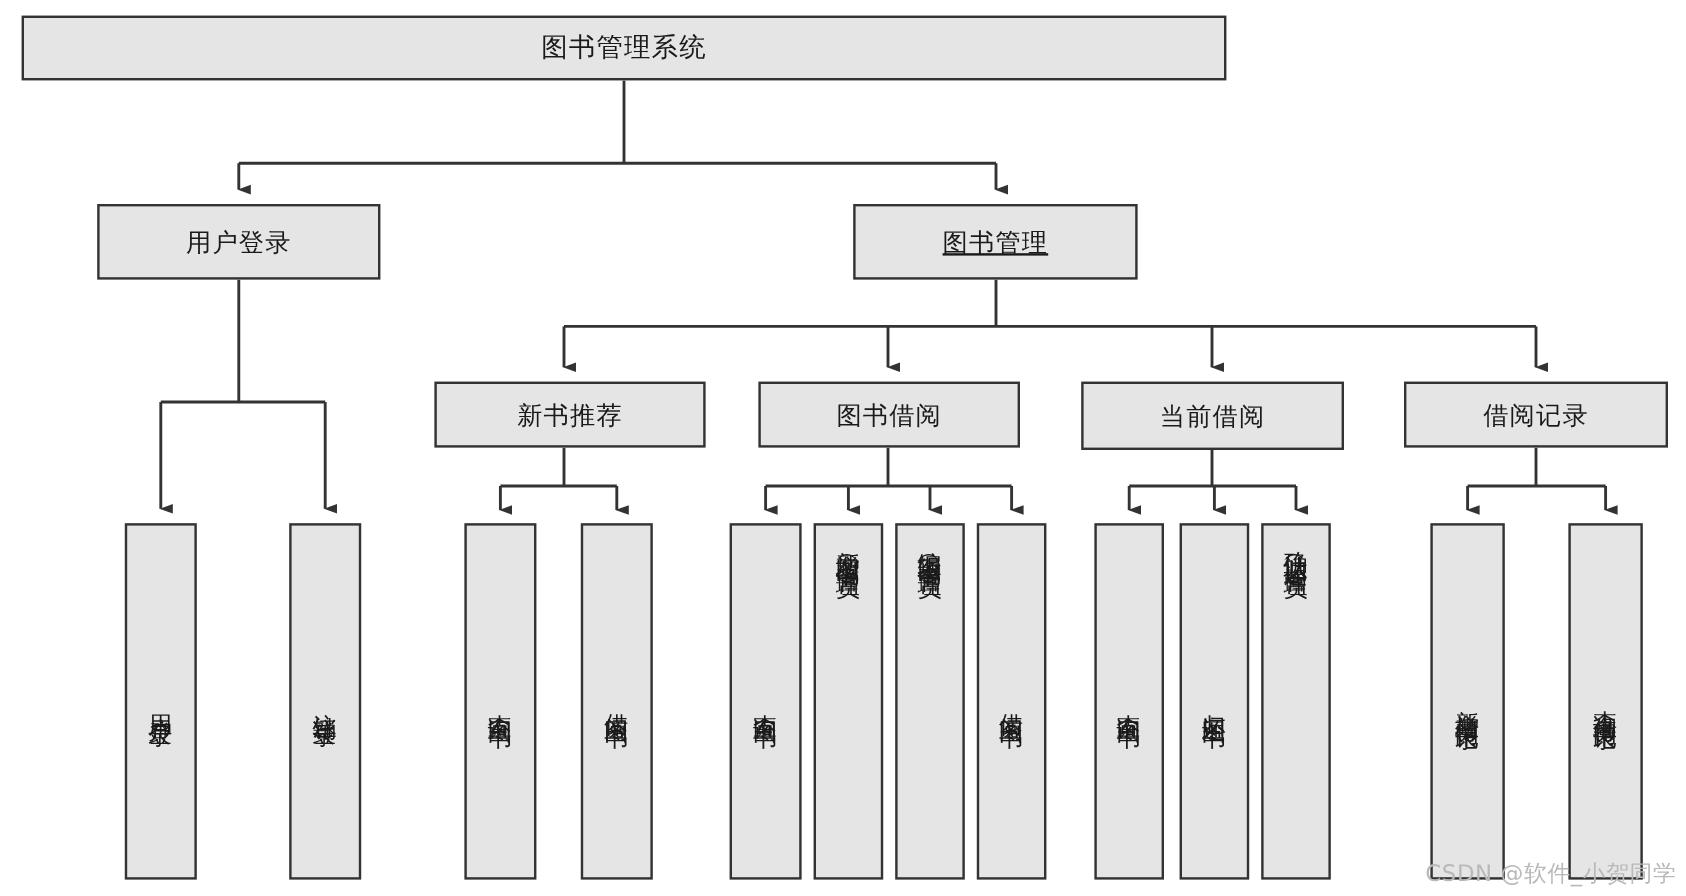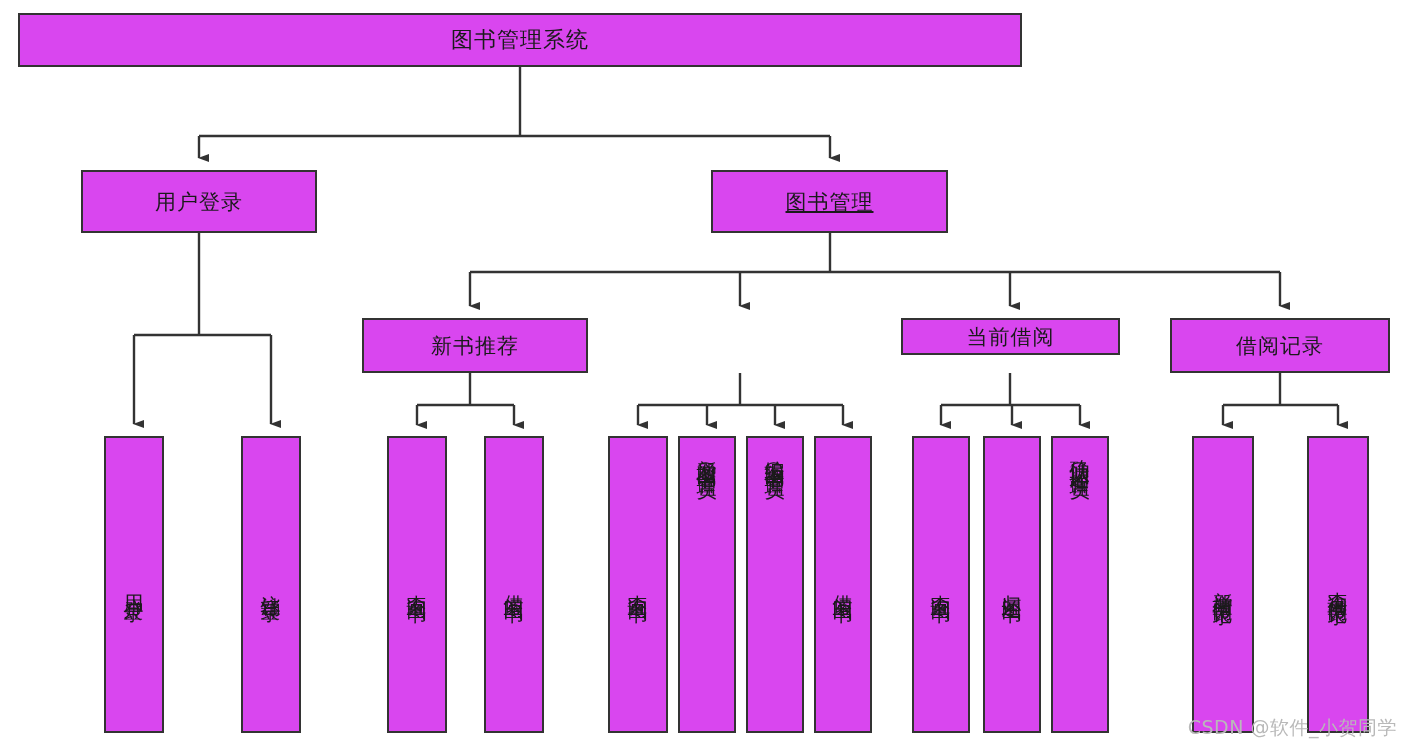--- a/index.html
+++ b/index.html
@@ -22,21 +22,21 @@
     left: 0;
     top: 0;
     width: 1405px;
     height: 747px;
     pointer-events: none;
   }
   .node {
     position: absolute;
     box-sizing: border-box;
     border: 2px solid #333333;
-    background: #d946ef;
+    background: #e5e5e5;
     display: flex;
     align-items: center;
     justify-content: center;
     color: #1a1a1a;
   }
   .node.horiz {
     font-size: 21px;
     letter-spacing: 1px;
   }
   .node.vert {
@@ -143,21 +143,24 @@
   <div class="node horiz" style="left:81px; top:170px; width:236px; height:63px;">
     <span class="label">用户登录</span>
   </div>
   <div class="node horiz" style="left:711px; top:170px; width:237px; height:63px;text-decoration:underline;">
     <span class="label">图书管理</span>
   </div>
 
   <div class="node horiz" style="left:362px; top:318px; width:226px; height:55px;">
     <span class="label">新书推荐</span>
   </div>
-  <div class="node horiz" style="left:901px; top:318px; width:219px; height:37px;">
+  <div class="node horiz" style="left:632px; top:318px; width:218px; height:55px;">
+    <span class="label">图书借阅</span>
+  </div>
+  <div class="node horiz" style="left:901px; top:318px; width:219px; height:57px;">
     <span class="label">当前借阅</span>
   </div>
   <div class="node horiz" style="left:1170px; top:318px; width:220px; height:55px;">
     <span class="label">借阅记录</span>
   </div>
 
   <div class="node vert" style="left:104px; top:436px; width:60px; height:297px; justify-content:center;">
     <span class="label">用户登录</span>
   </div>
   <div class="node vert" style="left:241px; top:436px; width:60px; height:297px; justify-content:center;">

